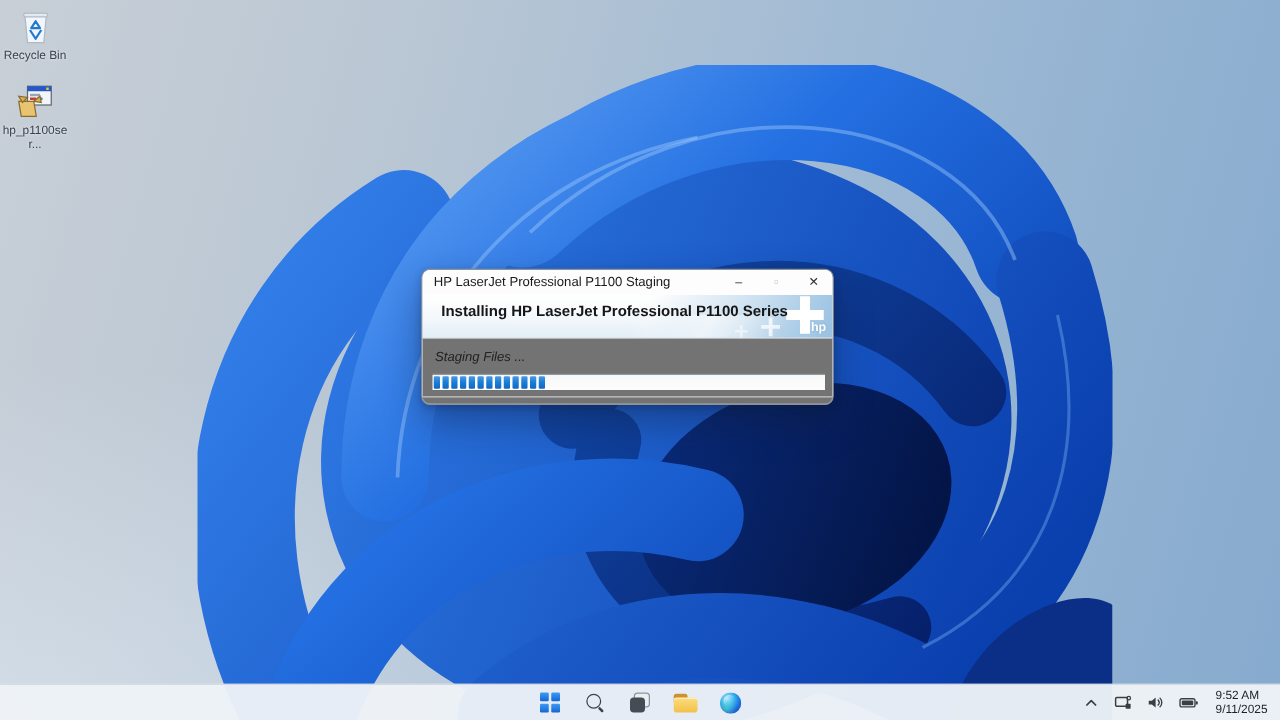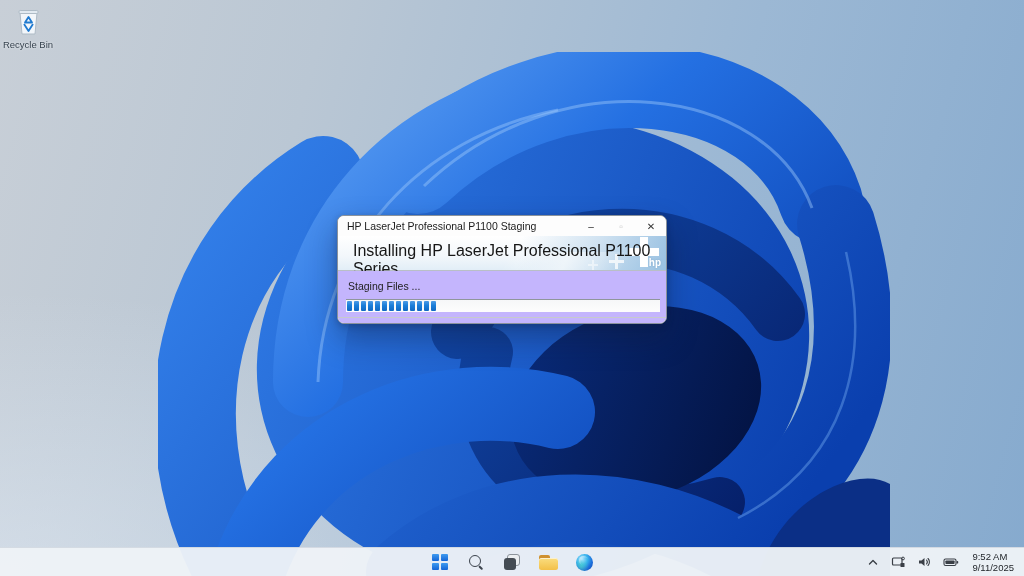--- a/index.html
+++ b/index.html
@@ -33,33 +33,33 @@
     font-size:10px; color:#333; cursor:pointer; }
   .cap-btn.disabled { color:#c3c3c3; cursor:default; }
 
   .banner { position:relative; height:34px;
     background:
       linear-gradient(100deg, rgba(255,255,255,0) 55%, rgba(173,205,231,.55) 78%, rgba(140,185,222,.85) 100%),
       linear-gradient(180deg, #ffffff 0%, #f2f7fb 60%, #e2eef7 100%); }
   .banner .streak { position:absolute; right:40px; bottom:0; width:120px; height:18px;
     background:linear-gradient(80deg, rgba(255,255,255,0) 0%, rgba(255,255,255,.6) 50%, rgba(255,255,255,0) 100%);
     transform:skewX(-35deg); }
-  .banner-heading { position:absolute; left:15px; top:6px; font-size:16px; font-weight:normal; color:#161616; }
+  .banner-heading { position:absolute; left:15px; top:6px; font-size:12px; font-weight:bold; color:#161616; }
   .plus { position:absolute; }
   .plus::before, .plus::after { content:""; position:absolute; background:#fff; }
   .plus::before { left:38%; top:0; width:24%; height:100%; }
   .plus::after  { top:38%; left:0; height:24%; width:100%; }
   .plus-big   { right:7px;  top:1px;  width:30px; height:30px; }
   .plus-med   { right:42px; bottom:1px; width:15px; height:15px; opacity:.75; }
   .plus-small { right:68px; bottom:0; width:10px; height:10px; opacity:.5; }
   .hp-logo { position:absolute; right:5px; bottom:2px; font-size:10px; font-weight:bold;
     color:#fff; text-shadow:0 0 2px rgba(120,160,200,.8); }
   .banner-sep { height:1px; background:#b9bfc6; }
 
-  .win-body { position:relative; height:53px; background:#c4b5fd; }
+  .win-body { position:relative; height:53px; background:#737373;font-style:italic; }
   .status-text { position:absolute; left:10px; top:9px; font-size:10.5px; color:#222; }
   .progress-track { position:absolute; left:8px; right:6px; top:28px; height:13px;
     border-top:1px solid #8f969c;
     background:linear-gradient(180deg, #f6f7f8 0%, #fdfdfd 100%); }
   .progress-fill { display:flex; gap:2px; padding:1px 0 0 1px; height:12px; }
   .progress-fill .seg { width:5px; height:10px; border-radius:1px;
     background:linear-gradient(180deg, #4d9be6 0%, #1b7ed9 45%, #1168c2 100%); }
   .body-sep { position:absolute; left:0; right:0; bottom:6px; height:1px; background:#c6cacd; }
 
   
@@ -153,20 +153,36 @@
       <div class="art">
         <svg width="27" height="30" viewBox="0 0 27 30">
           <path d="M5 7 L22 7 L20 28 L7 28 Z" fill="#f2f6fa" stroke="#aebbc6" stroke-width="1"></path>
           <rect x="4" y="4.5" width="19" height="3" rx="1.2" fill="#e2eaf1" stroke="#aebbc6" stroke-width="1"></rect>
           <path d="M13.5 11 L17 16.5 L10 16.5 Z" fill="none" stroke="#1f7ad0" stroke-width="1.8" stroke-linejoin="round"></path>
           <path d="M9 18 L13.5 25 L18 18" fill="none" stroke="#1f7ad0" stroke-width="1.8" stroke-linejoin="round"></path>
         </svg>
       </div>
       <div class="lbl">Recycle Bin</div>
     </div>
+    <div class="desk-icon">
+      <div class="art">
+        <svg width="30" height="28" viewBox="0 0 30 28">
+          <rect x="9" y="1" width="19" height="15" fill="#f4f5f7" stroke="#5f6a76" stroke-width="1"></rect>
+          <rect x="9" y="1" width="19" height="4" fill="#2458c8"></rect>
+          <rect x="24" y="2" width="2" height="2" fill="#e8c24a"></rect>
+          <rect x="11" y="7" width="8" height="2" fill="#9aa6b2"></rect>
+          <rect x="11" y="10" width="5" height="2" fill="#c43c3c"></rect>
+          <rect x="17" y="10" width="4" height="2" fill="#3a7bd0"></rect>
+          <path d="M2 13 L14 13 L16 25 L4 25 Z" fill="#e9c46e" stroke="#8a6b2f" stroke-width="1"></path>
+          <path d="M2 13 L-1 8 L6 9 Z" fill="#d9ae4f" stroke="#8a6b2f" stroke-width="1" transform="translate(3,1)"></path>
+          <path d="M14 13 L19 9 L20 14 Z" fill="#d9ae4f" stroke="#8a6b2f" stroke-width="1"></path>
+        </svg>
+      </div>
+      <div class="lbl">hp_p1100ser...</div>
+    </div>
   </div>
 
   <div class="win">
     <div class="titlebar">
       <div class="title-text">HP LaserJet Professional P1100 Staging</div>
       <div class="caption-btns">
         <div class="cap-btn">–</div>
         <div class="cap-btn disabled">▫</div>
         <div class="cap-btn">✕</div>
       </div>

